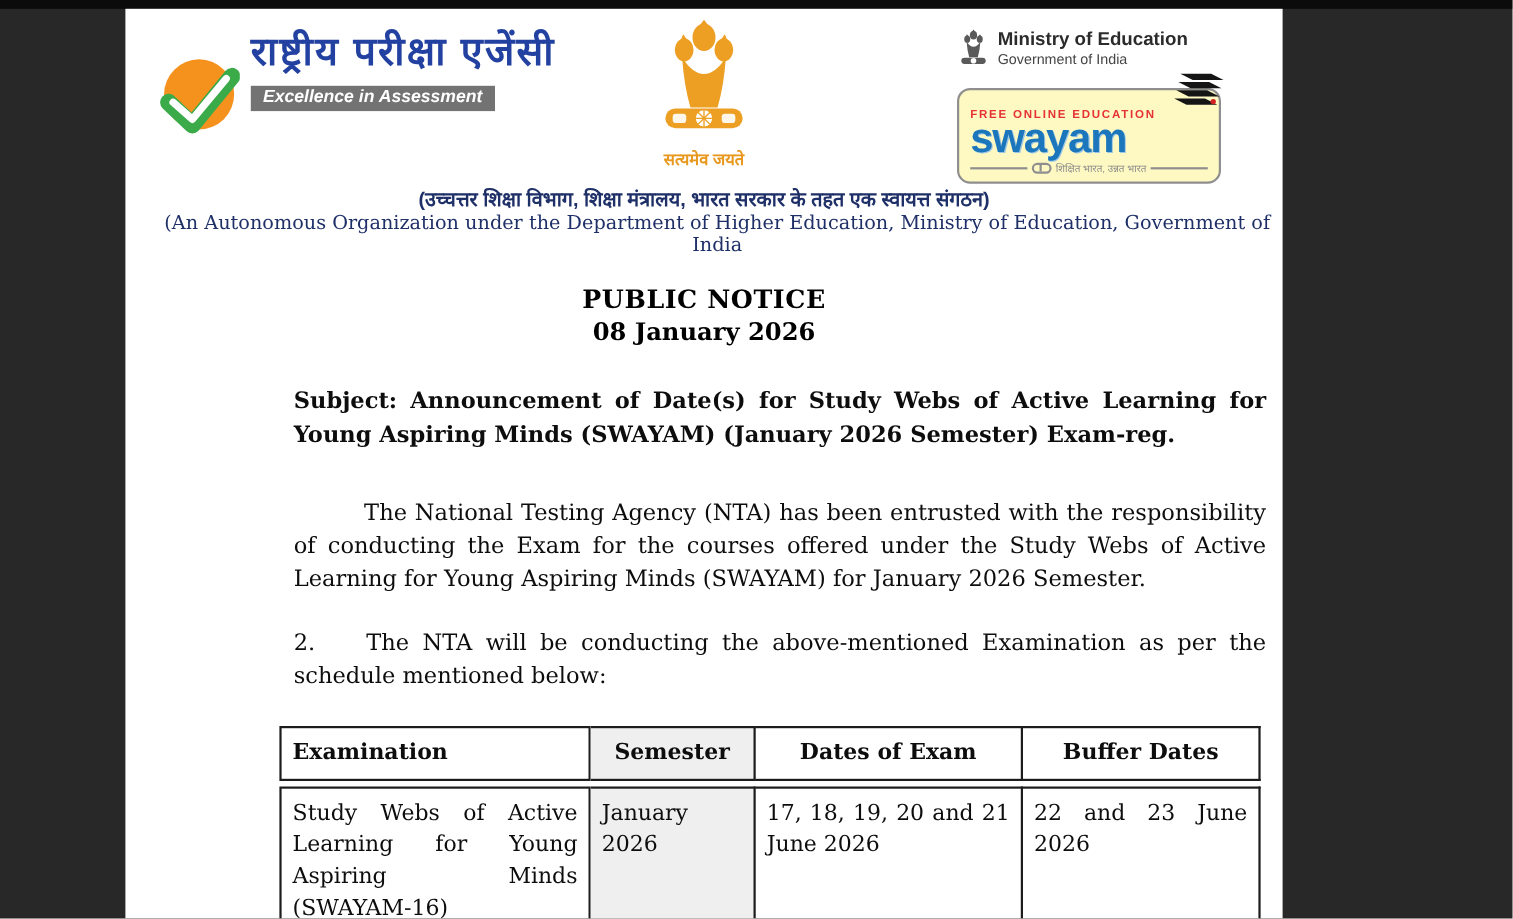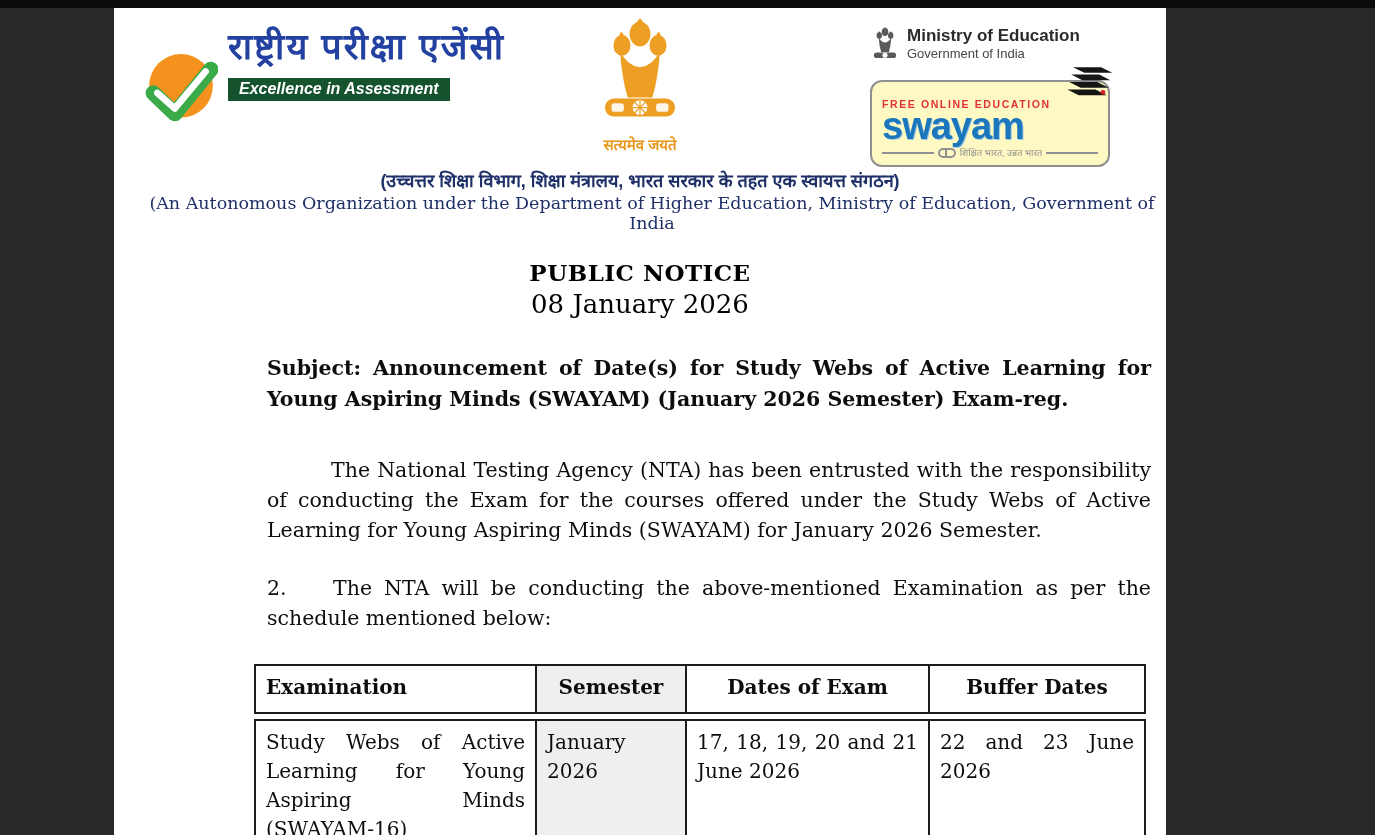--- a/index.html
+++ b/index.html
@@ -14,21 +14,21 @@
   }
 
   
   .header { position:relative; height:160px; }
 
   .nta-logo { position:absolute; left:30px; top:16px; display:flex; gap:10px; }
   .nta-check { width:74px; height:84px; margin-top:26px; flex:0 0 auto; }
   .nta-text { display:flex; flex-direction:column; font-family:"Liberation Sans", sans-serif; }
   .nta-hindi { font-size:36px; font-weight:bold; color:#2341A0; line-height:1.25; letter-spacing:2px; }
   .nta-english { font-size:32px; font-weight:bold; color:#23357B; line-height:1.05; }
-  .nta-banner { margin-top:9px; align-self:flex-start; background:#14532d; color:#fff;
+  .nta-banner { margin-top:9px; align-self:flex-start; background:#737373; color:#fff;
     font-style:italic; font-weight:bold; font-size:16px; padding:2px 11px 3px; }
 
   .emblem-center { position:absolute; left:50%; transform:translateX(-50%); top:8px; text-align:center; }
   .emblem-center svg { height:112px; }
   .emblem-motto { font-size:15px; color:#E8981C; font-weight:600; margin-top:2px;
     font-family:"Liberation Sans", sans-serif; }
 
   .right-block { position:absolute; right:56px; top:14px; width:240px; }
   .ministry-row { display:flex; gap:7px; align-items:center; }
   .ministry-emblem { width:30px; height:44px; }
@@ -53,21 +53,21 @@
     font-family:"Liberation Sans", sans-serif; }
 
   
   .org-lines { text-align:center; color:#1F3068; margin-top:0px; }
   .org-hindi { font-size:18px; font-weight:600; font-family:"Liberation Sans", sans-serif; }
   .org-english { font-size:17.5px; margin-top:1px;padding-left:24px; }
 
   
   .title-block { text-align:center; margin-top:26px; color:#000; }
   .notice-title { font-size:23px; font-weight:bold; letter-spacing:0.5px; }
-  .notice-date { font-size:26px; font-weight:normal; margin-top:3px; }
+  .notice-date { font-size:22px; font-weight:bold; margin-top:3px; }
 
   .content { margin-left:153px; width:884px; color:#0d0d0d; }
   .subject { margin-top:34px; font-size:20.5px; font-weight:bold; text-align:justify; line-height:1.5; }
   .para1 { margin-top:40px; font-size:20.5px; text-align:justify; line-height:1.47; text-indent:64px; }
   .para2 { margin-top:28px; font-size:20.5px; text-align:justify; line-height:1.47; }
   .para2-num { display:inline-block; width:66px; text-indent:0; }
 
   
   table.schedule { margin-top:26px; margin-left:-13px; width:892px;
     border-collapse:separate; border-spacing:0 5px; font-size:20px; color:#0d0d0d; }

